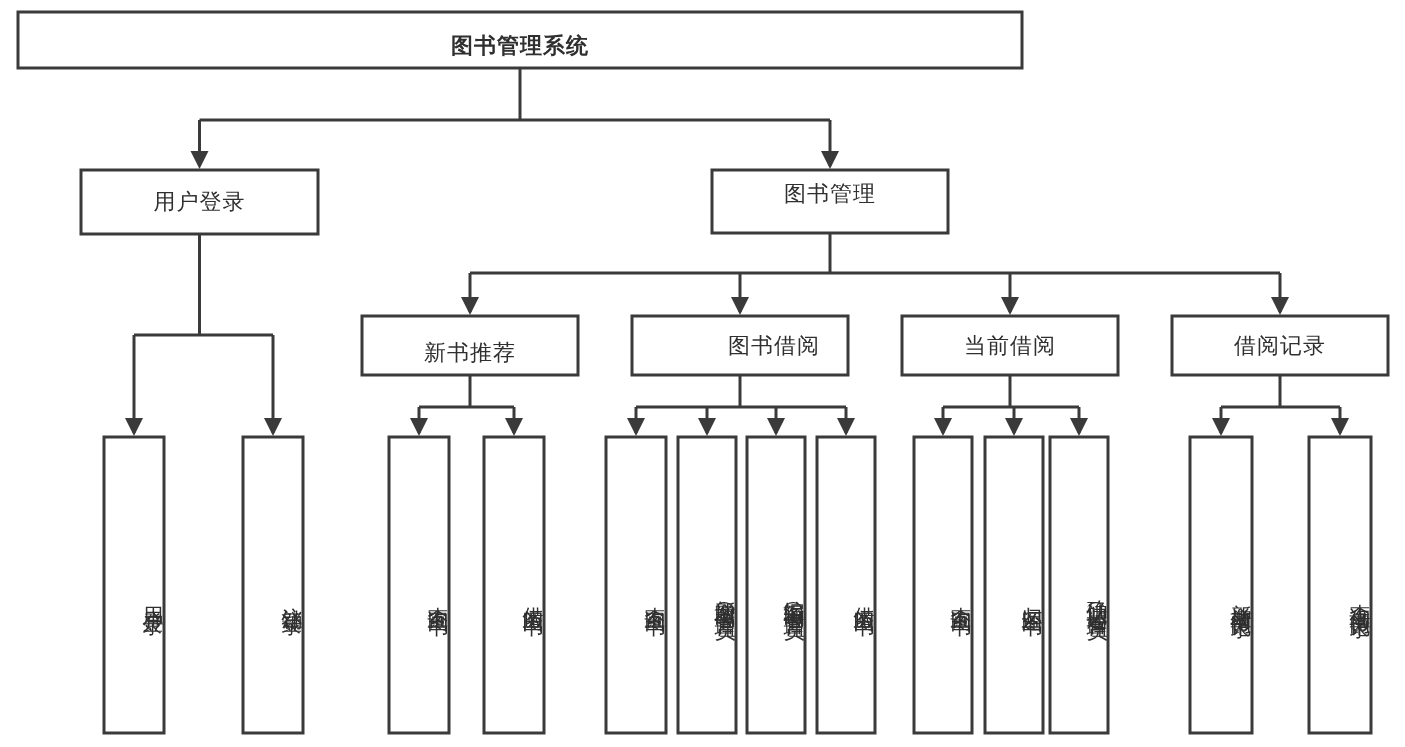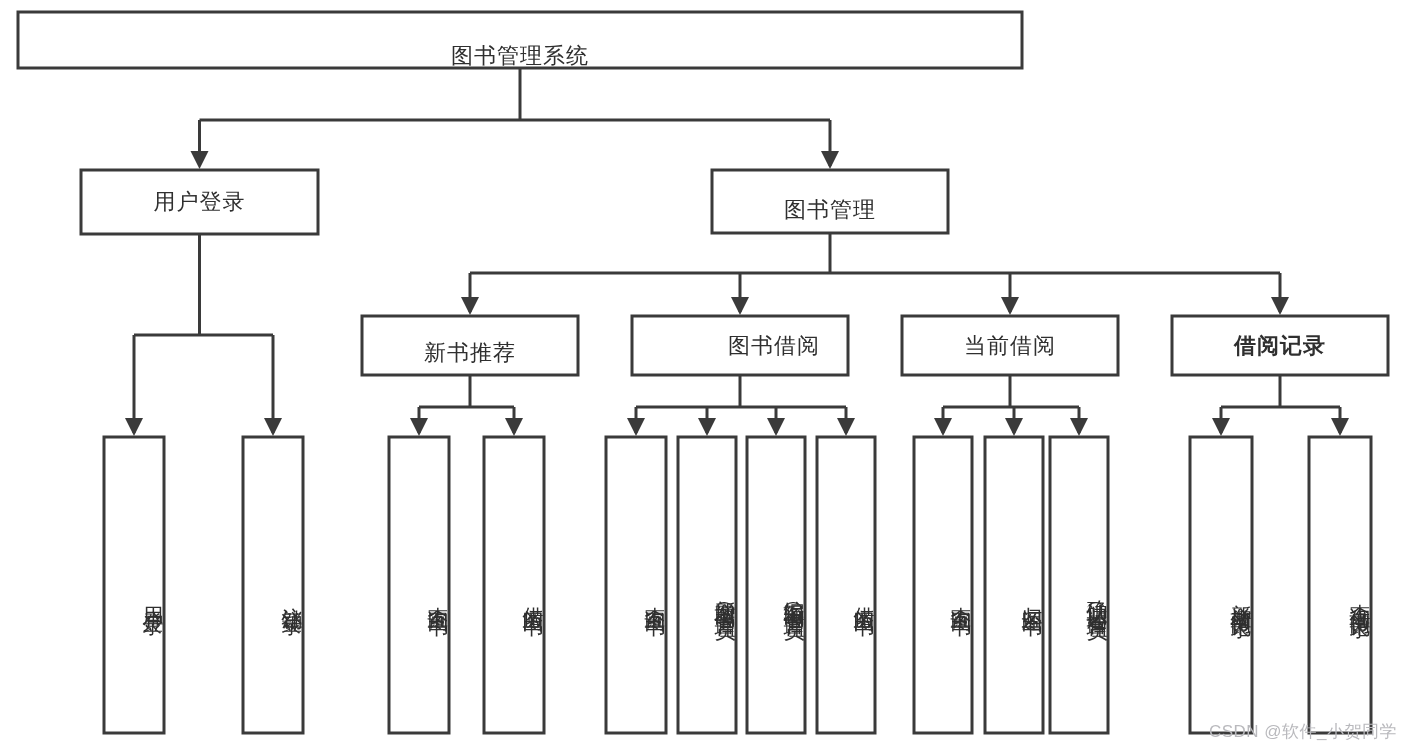--- a/index.html
+++ b/index.html
@@ -135,36 +135,35 @@
         <g>
           <rect x="1190" y="437" width="62" height="296" class="node-box"></rect>
         </g>
         <g>
           <rect x="1309" y="437" width="62" height="296" class="node-box"></rect>
         </g>
       </g>
   </svg>
 
   <div id="labels-layer">
-      <div class="htext-wrap" style="left: 18px; top: 22px; width: 1004px; height: 67px;">图书管理系统</div>
+      <div class="htext-wrap" style="left: 18px; top: 12px; width: 1004px; height: 67px; font-weight: bold;">图书管理系统</div>
       <div class="htext-wrap" style="left: 81px; top: 170px; width: 237px; height: 64px;">用户登录</div>
-      <div class="htext-wrap" style="left: 712px; top: 186px; width: 236px; height: 47px;">图书管理</div>
+      <div class="htext-wrap" style="left: 712px; top: 170px; width: 236px; height: 47px;">图书管理</div>
       <div class="htext-wrap" style="left: 362px; top: 316px; width: 216px; height: 73px;">新书推荐</div>
       <div class="htext-wrap" style="left: 666px; top: 316px; width: 216px; height: 59px;">图书借阅</div>
       <div class="htext-wrap" style="left: 902px; top: 316px; width: 216px; height: 59px;">当前借阅</div>
-      <div class="htext-wrap" style="left: 1172px; top: 316px; width: 216px; height: 59px; font-weight: bold;">借阅记录</div>
+      <div class="htext-wrap" style="left: 1172px; top: 316px; width: 216px; height: 59px;">借阅记录</div>
       <div class="vtext-wrap" style="left: 104px; top: 437px; width: 60px; height: 296px; padding-top: 22px; box-sizing: border-box;">用户登录</div>
       <div class="vtext-wrap" style="left: 243px; top: 437px; width: 60px; height: 296px; padding-top: 22px; box-sizing: border-box;">注销登录</div>
       <div class="vtext-wrap" style="left: 389px; top: 437px; width: 60px; height: 296px; padding-top: 22px; box-sizing: border-box;">查询图书</div>
       <div class="vtext-wrap" style="left: 484px; top: 437px; width: 60px; height: 296px; padding-top: 22px; box-sizing: border-box;">借阅图书</div>
       <div class="vtext-wrap" style="left: 606px; top: 437px; width: 60px; height: 296px; padding-top: 22px; box-sizing: border-box;">查询图书</div>
       <div class="vtext-wrap" style="left: 678px; top: 437px; width: 58px; height: 296px; padding-top: 22px; box-sizing: border-box;">新增图书（管理员）</div>
       <div class="vtext-wrap" style="left: 747px; top: 437px; width: 58px; height: 296px; padding-top: 22px; box-sizing: border-box;">编辑图书（管理员）</div>
       <div class="vtext-wrap" style="left: 817px; top: 437px; width: 58px; height: 296px; padding-top: 22px; box-sizing: border-box;">借阅图书</div>
       <div class="vtext-wrap" style="left: 914px; top: 437px; width: 58px; height: 296px; padding-top: 22px; box-sizing: border-box;">查询图书</div>
       <div class="vtext-wrap" style="left: 985px; top: 437px; width: 58px; height: 296px; padding-top: 22px; box-sizing: border-box;">归还图书</div>
       <div class="vtext-wrap" style="left: 1050px; top: 437px; width: 58px; height: 296px; padding-top: 22px; box-sizing: border-box;">确认归还（管理员）</div>
       <div class="vtext-wrap" style="left: 1190px; top: 437px; width: 62px; height: 296px; padding-top: 22px; box-sizing: border-box;">新增借阅记录</div>
       <div class="vtext-wrap" style="left: 1309px; top: 437px; width: 62px; height: 296px; padding-top: 22px; box-sizing: border-box;">查询借阅记录</div>
     </div>
 
-  <div id="watermark">CSDN @软件_小贺同学</div>
 </div>
 
 </body></html>

